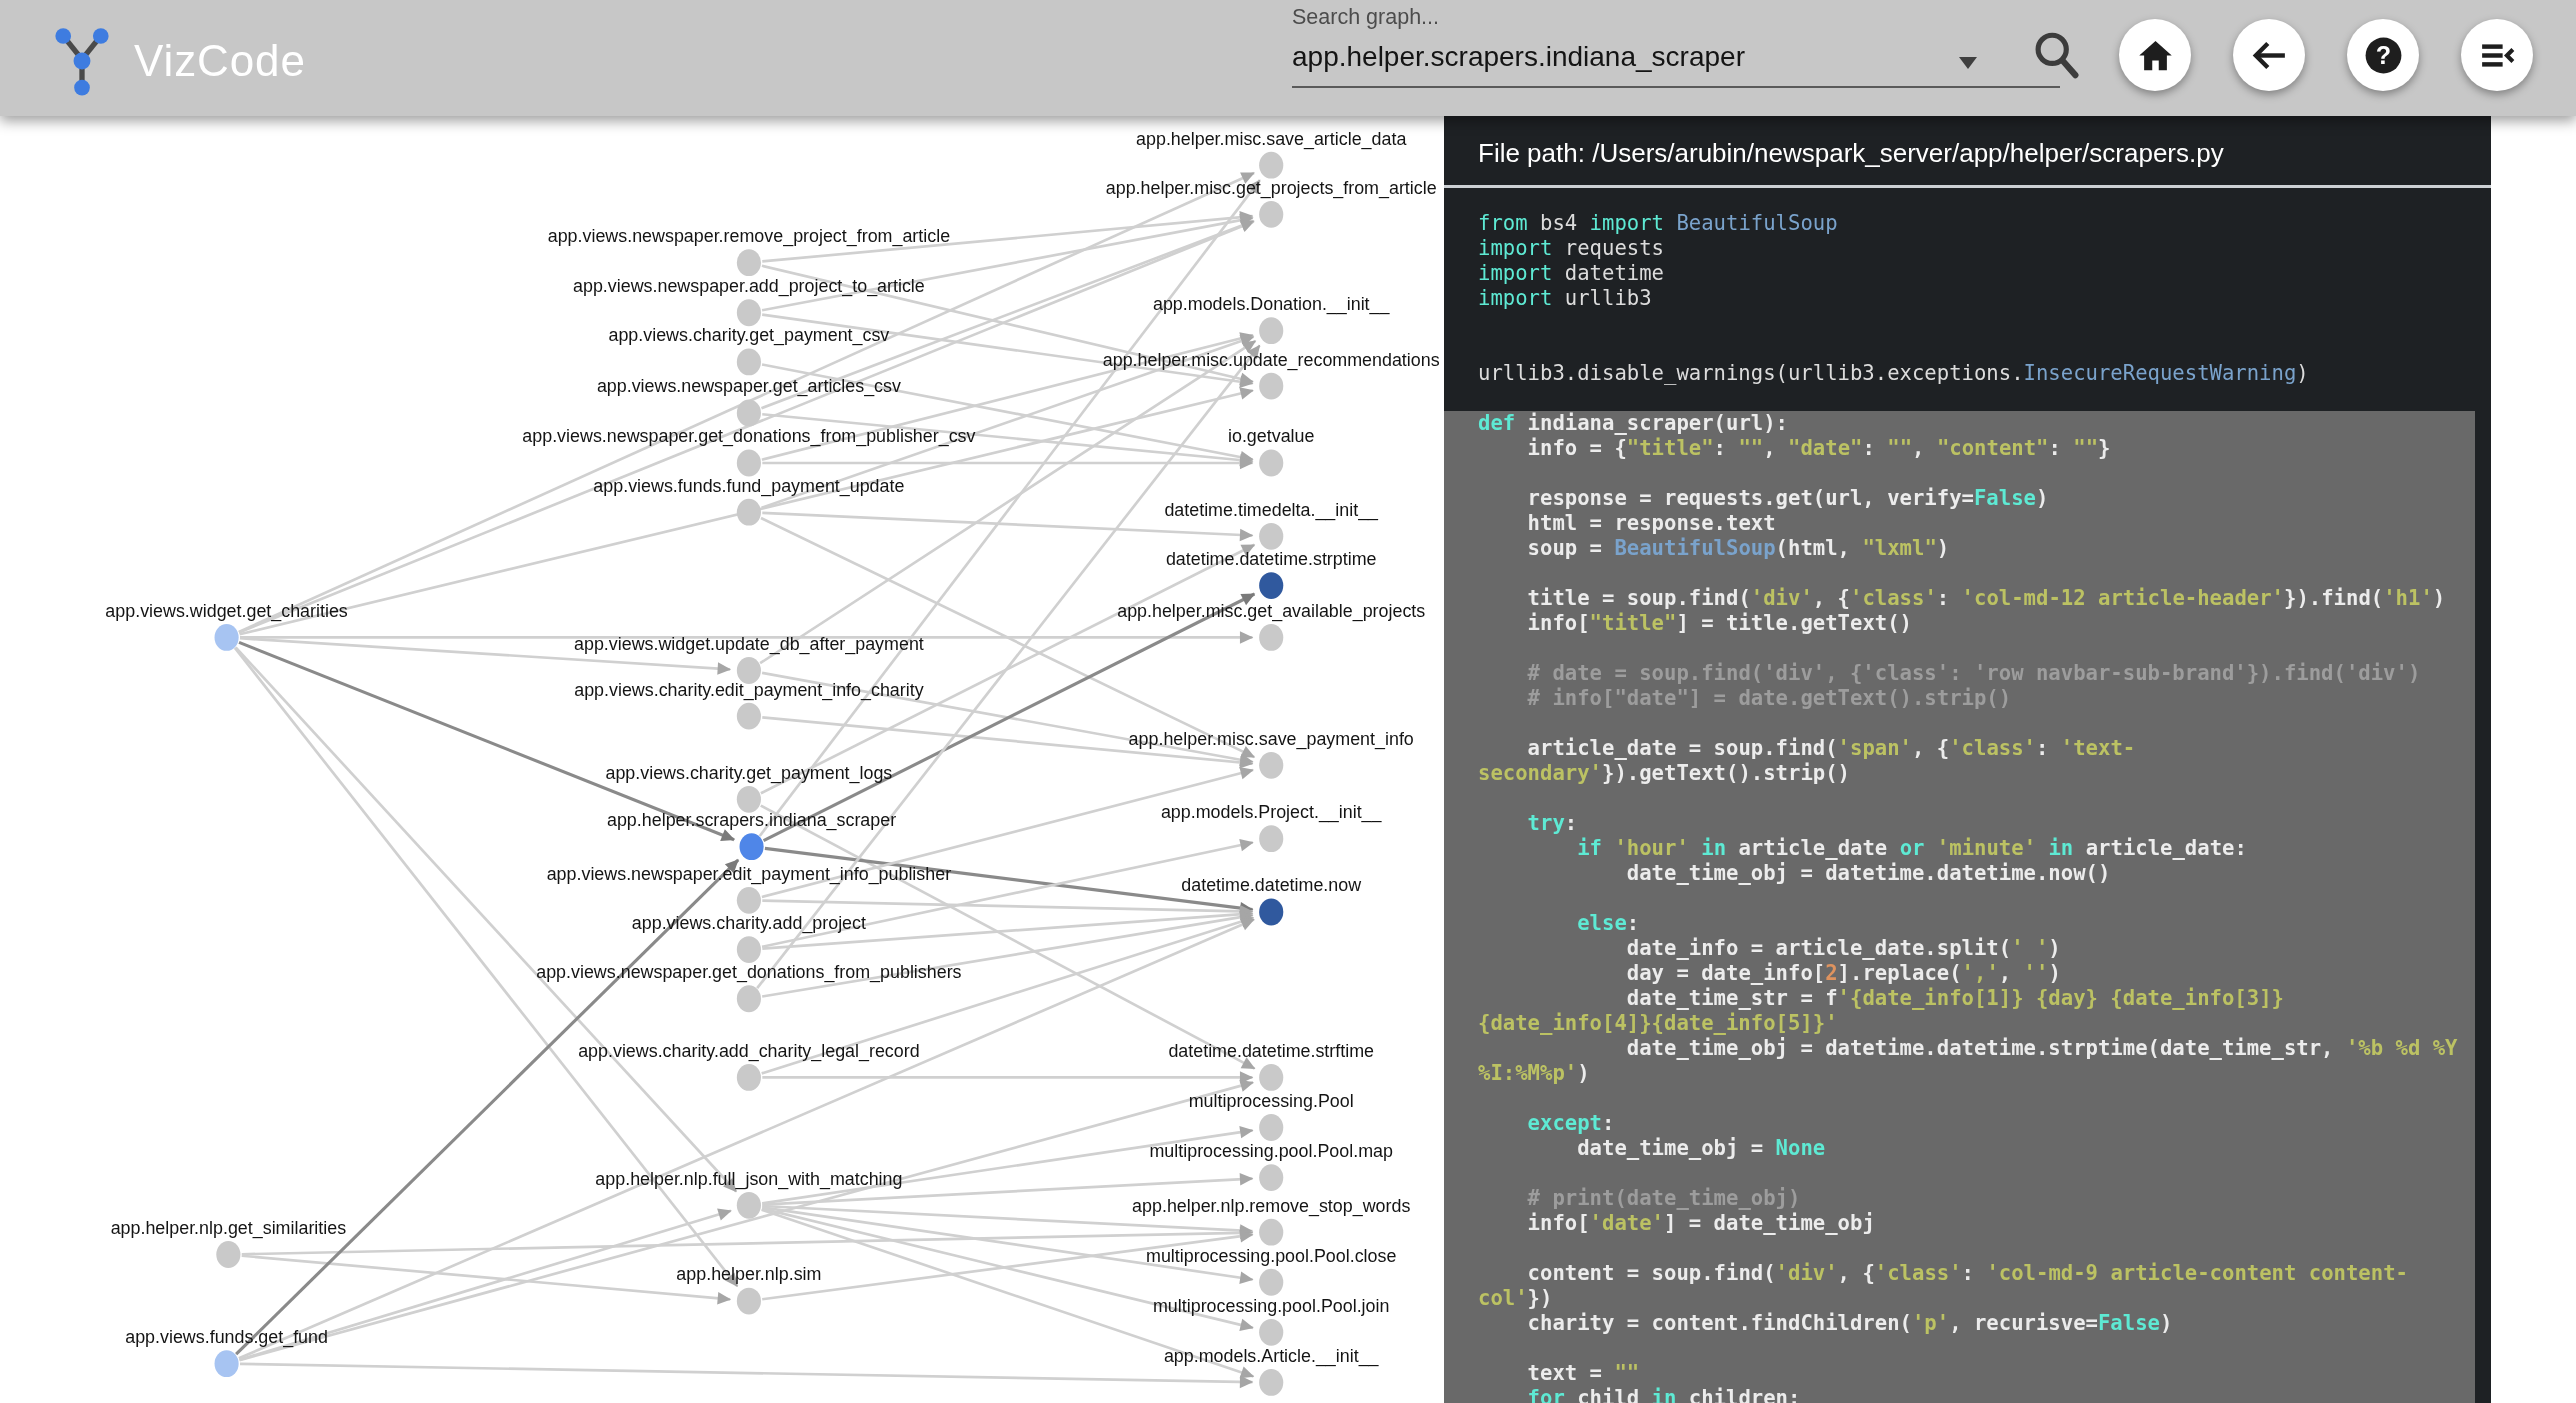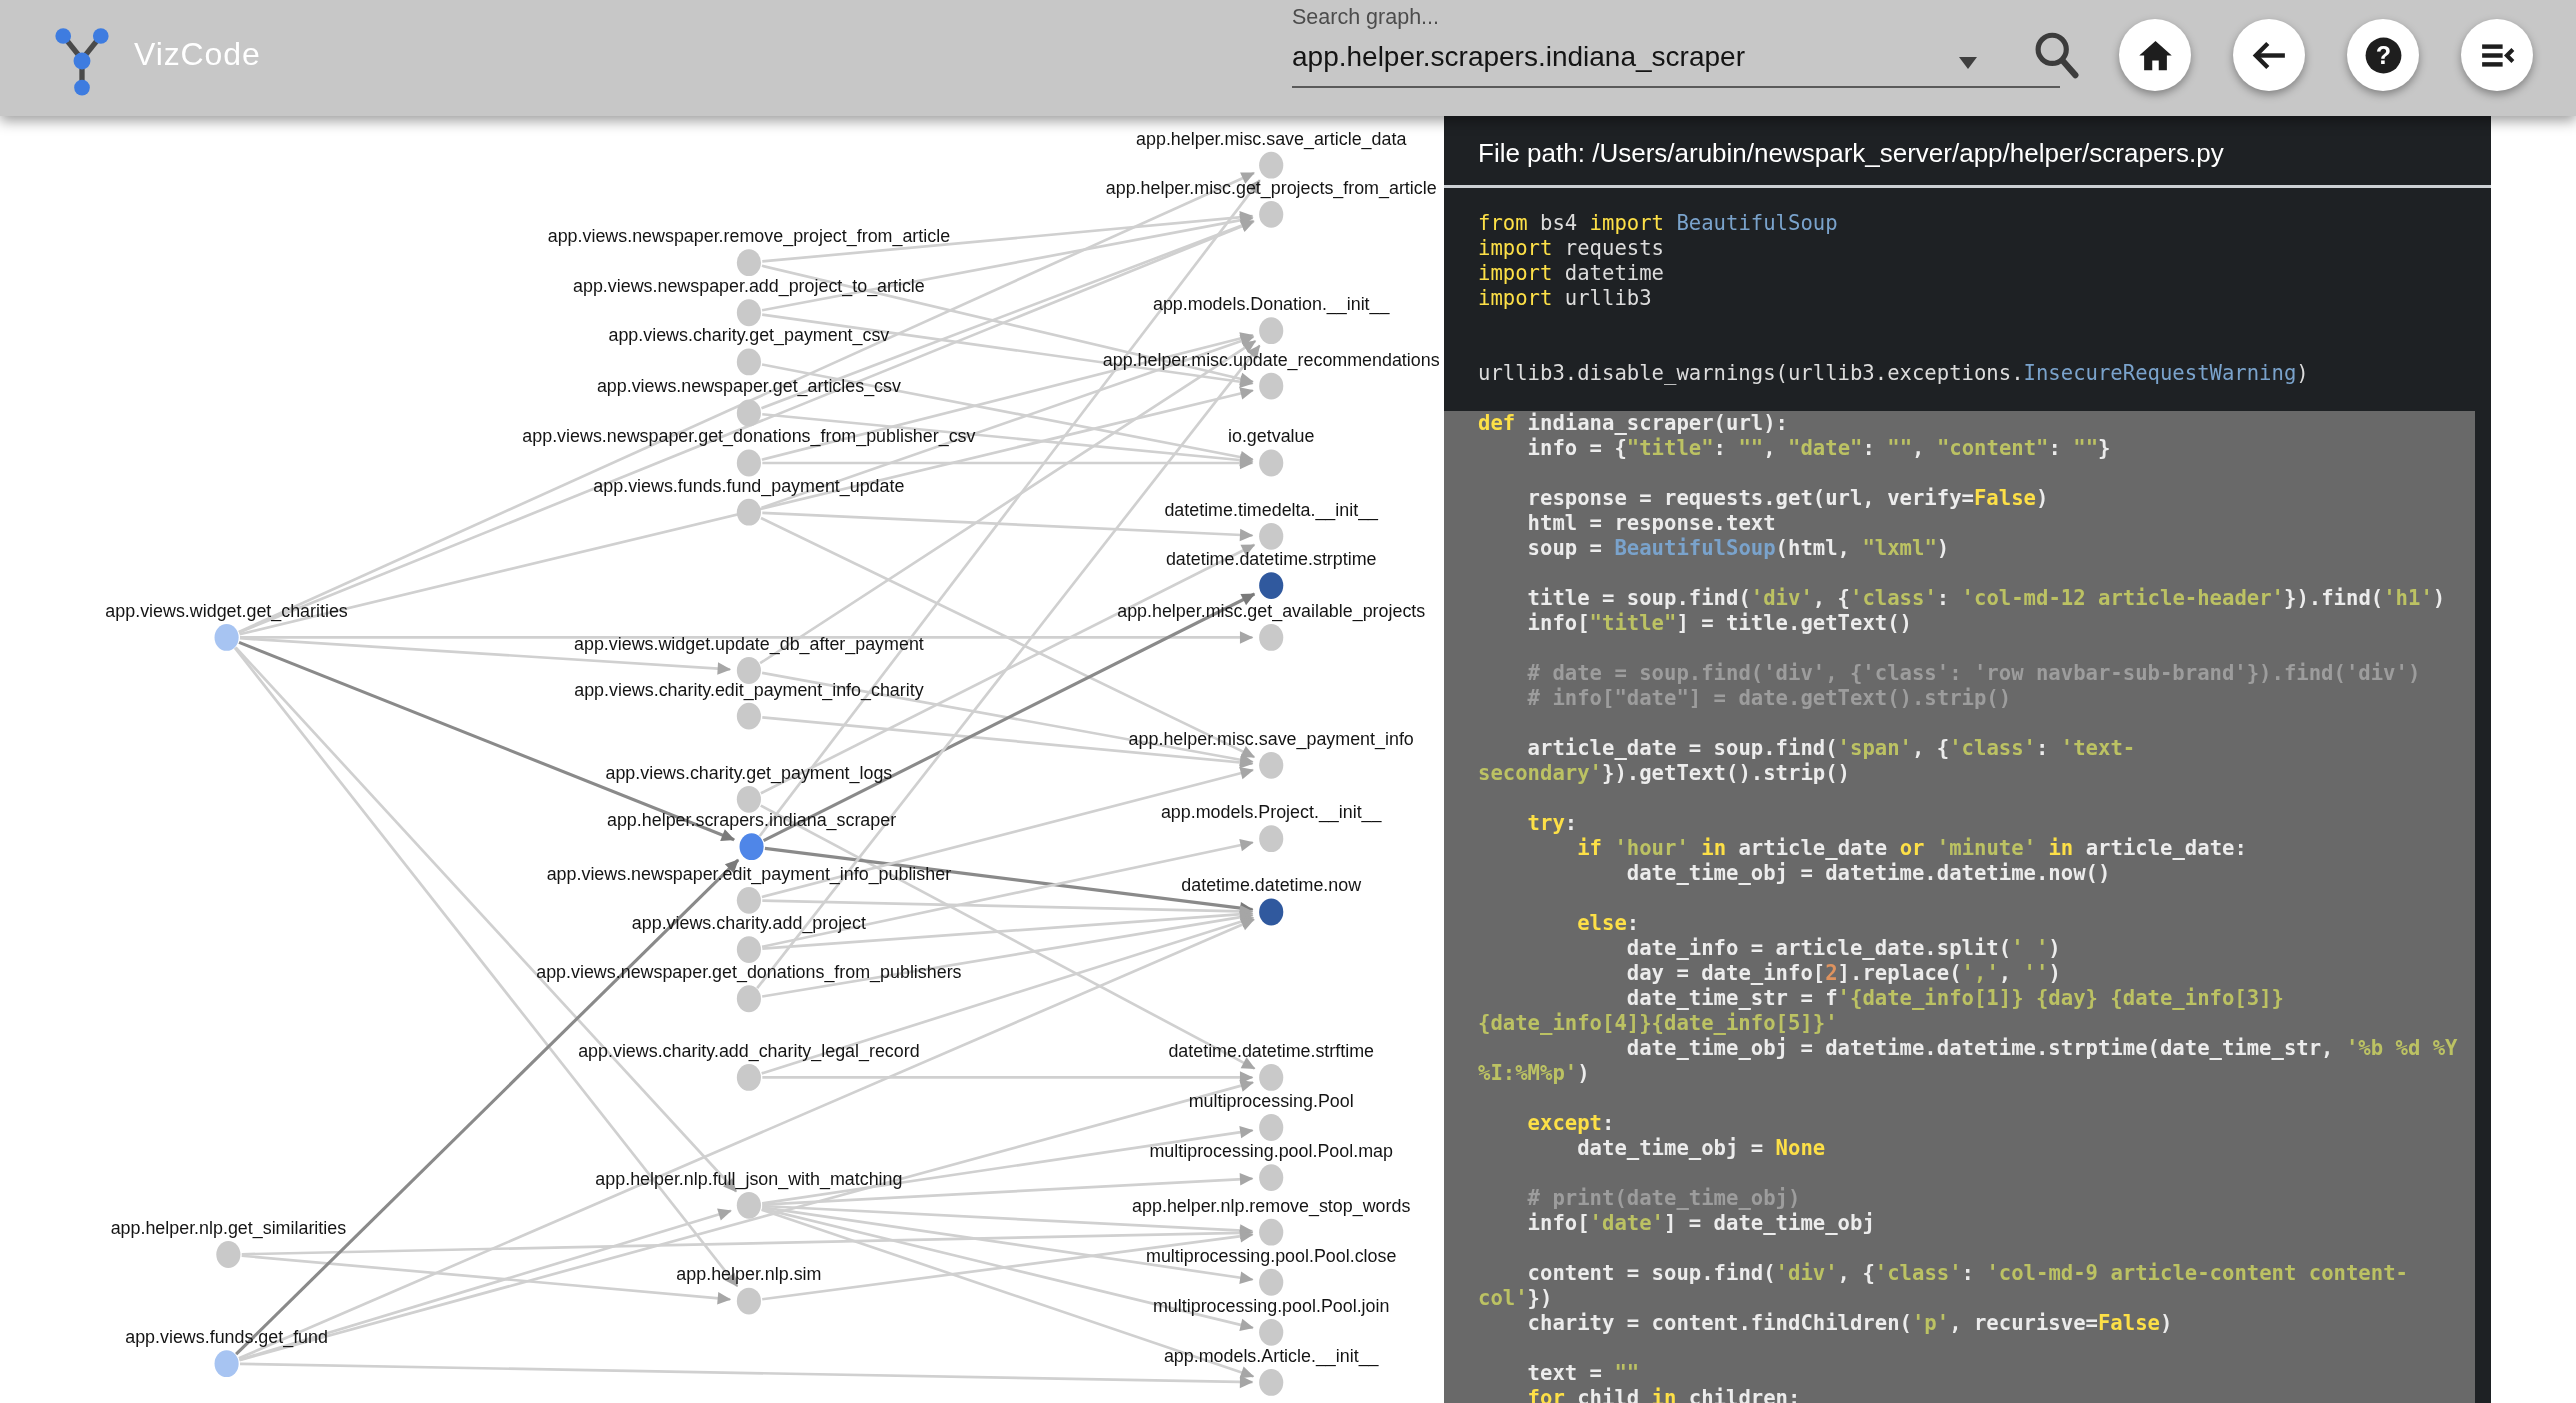--- a/index.html
+++ b/index.html
@@ -2,21 +2,21 @@
 <html style="font-size:14.3px"><head>
 <meta charset="utf-8">
 <style>
   html,body{margin:0;padding:0;background:#ffffff;}
   body{width:2576px;height:1403px;overflow:hidden;font-family:"Liberation Sans",sans-serif;position:relative;}
 
   
   .header{position:absolute;left:0;top:0;width:2576px;height:116px;background:#c7c7c7;
           box-shadow:0 4.5px 12.5px rgba(0,0,0,.38);z-index:10;}
   .logo-wrap{position:absolute;left:50px;top:25px;width:64px;height:72px;}
-  .app-title{position:absolute;left:134px;top:36px;font-size:32px;color:#ffffff;letter-spacing:0.9px;}
+  .app-title{position:absolute;left:134px;top:36px;font-size:44px;color:#ffffff;letter-spacing:0.9px;}
   .search-wrap{position:absolute;left:1292px;top:5.4px;width:733px;}
   .search-label{font-size:21.5px;color:#4c4c4c;}
   .search-value{margin-top:10.7px;font-size:28px;color:#141414;width:732px;border:none;background:transparent;
                 border-bottom:2.7px solid #5a5a5a;padding:0 36px 12.5px 0;font-family:"Liberation Sans",sans-serif;}
   .search-caret{position:absolute;right:48px;top:52px;width:0;height:0;border-left:9.8px solid transparent;
                 border-right:9.8px solid transparent;border-top:12.5px solid #3f3f3f;}
   .search-icon{position:absolute;left:2029px;top:27px;width:55px;height:55px;}
   .icon-btn{position:absolute;top:19px;width:72px;height:72px;border-radius:50%;background:#ffffff;border:none;
             box-shadow:0 3.6px 9px rgba(0,0,0,.35);display:flex;align-items:center;justify-content:center;cursor:pointer;}
   .btn-home{left:2119px;} .btn-back{left:2233px;} .btn-help{left:2347px;} .btn-menu{left:2461px;}
@@ -27,21 +27,21 @@
   .node-label{font-size:20px;fill:#141414;}
 
   
   .code-panel{position:absolute;left:1444px;top:116px;width:1047px;height:1287px;background:#1e2124;overflow:hidden;}
   .file-path{padding:21.5px 18px 0 34px;font-size:26px;color:#ffffff;height:47px;}
   .divider{height:3.6px;background:#ccd0d4;margin-top:0px;}
   .code{margin-top:23px;font-family:"DejaVu Sans Mono",monospace;font-size:20.6px;line-height:25px;color:#dcdcdc;}
   .cline{white-space:pre-wrap;overflow-wrap:break-word;word-wrap:break-word;min-height:25px;padding:0 19.7px 0 34px;}
   .hl-block{background:#696969;margin-right:16px;}
   .hl-block .cline{padding-right:5.4px;color:#ececec;font-weight:bold;}
-  .tok-k{color:#fde047;}   
+  .tok-k{color:#5eead4;}   
   .tok-c{color:#7aa3cc;}   
   .tok-s{color:#bcc263;}   
   .tok-n{color:#de935f;}   
   .tok-m{color:#9d9d9d;}   
 </style>
 </head>
 <body>
 
 <div class="header">
   <div class="logo-wrap">

